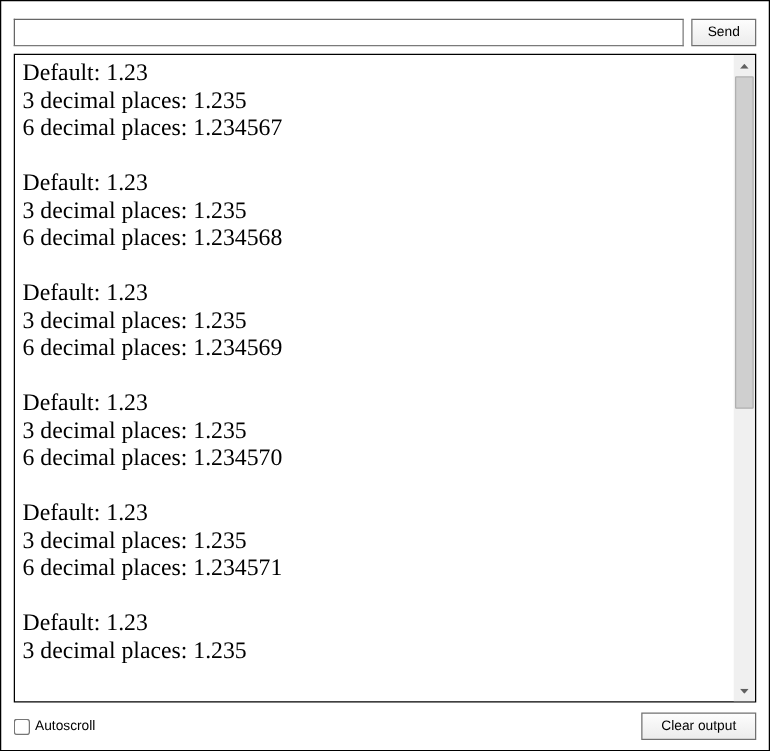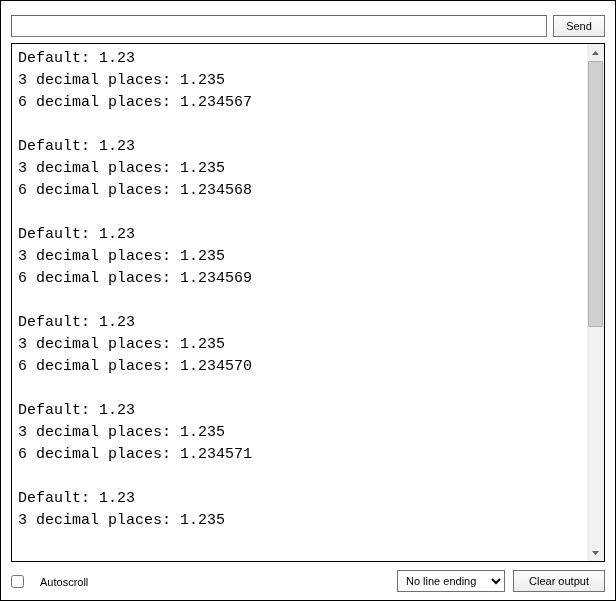--- a/index.html
+++ b/index.html
@@ -54,22 +54,22 @@
       flex: 1;
       margin: 0 10px 4px 10px;
       border: 1px solid #000;
       position: relative;
       display: flex;
       min-height: 0;
     }
     .output-content {
       flex: 1;
       padding: 4px 6px;
-      font-family: Liberation Mono, monospace;
-      font-size: 15px;
+      font-family: Liberation Serif, serif;
+      font-size: 19px;
       line-height: 22px;
       white-space: pre;
       overflow: hidden;
       color: #000;
       letter-spacing: 0px;
     }
     .scrollbar {
       width: 17px;
       background: #f0f0f0;
       display: flex;
@@ -101,22 +101,22 @@
       border-radius:1px;
     }
     .bottom-bar {
       display: flex;
       align-items: center;
       padding: 4px 10px 8px 10px;
       gap: 8px;
     }
     .autoscroll-wrap {
       display:flex;
-      align-items:flex-end;
-      gap:16px;
+      align-items:center;
+      gap:4px;
       flex:1;
     }
     .autoscroll-check {
       width:13px;
       height:13px;
       margin:0;
     }
     .autoscroll-label {
       font-size:11px;
     }
@@ -189,16 +189,15 @@
           </svg>
       </div>
     </div>
   </div>
 
   <div class="bottom-bar">
     <div class="autoscroll-wrap">
       <input type="checkbox" class="autoscroll-check" id="autoscroll-checkbox" style="">
       <span class="autoscroll-label">Autoscroll</span>
     </div>
-    <select class="select-ctrl line-ending" id="line-ending-select"><option>No line ending</option></select>
     <button class="clear-btn">Clear output</button>
   </div>
 </div>
 
 </body></html>

